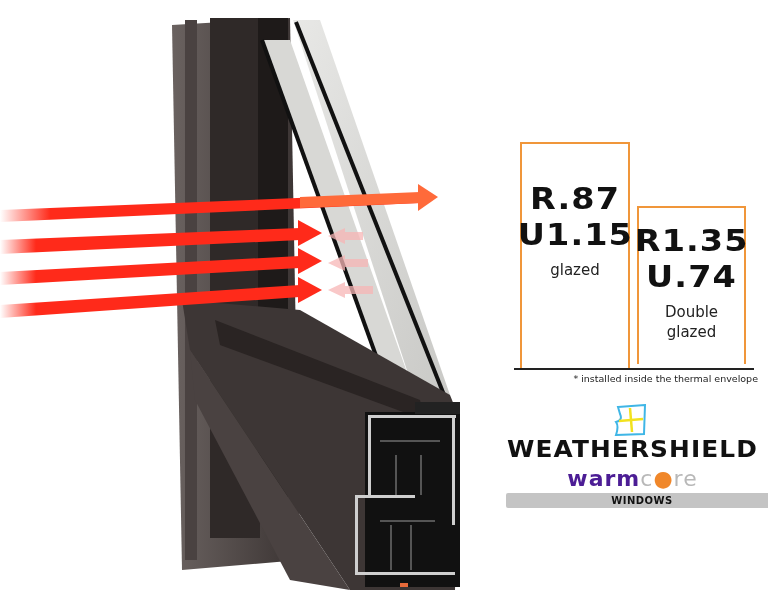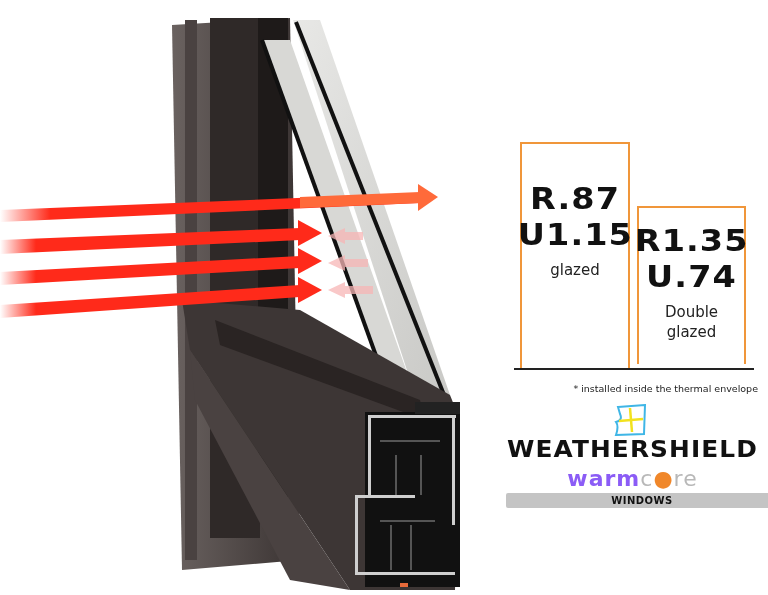--- a/index.html
+++ b/index.html
@@ -40,42 +40,41 @@
 
   .baseline {
     position: absolute; left: 514px; top: 368px; width: 240px; height: 2px; background: #222;
   }
   .footnote {
     position: absolute; left: 514px; top: 373px; width: 244px;
     text-align: right;
     font-family: "DejaVu Sans", sans-serif;
     font-size: 9.5px;
     color: #222;
-    margin-top: 10px;
   }
 
   .logo-icon { position: absolute; left: 613px; top: 404px; }
   .brand-name {
     position: absolute; left: 505px; top: 436px; width: 255px;
     text-align: center;
     font-family: "DejaVu Sans", sans-serif;
     font-weight: bold;
     font-size: 23px;
     letter-spacing: 1px;
     color: #111;
     transform: scaleX(1.08);
   }
   .sub-brand {
     position: absolute; left: 505px; top: 466px; width: 255px;
     text-align: center;
     font-family: "DejaVu Sans", sans-serif;
     font-size: 22px;
     letter-spacing: 1px;
   }
-  .sub-brand .warm { color: #8b5cf6; font-weight: bold; }
+  .sub-brand .warm { color: #4c1d95; font-weight: bold; }
   .sub-brand .core { color: #b8b8b8; margin-top: 37px; }
   .sub-brand .core .dot { color: #f0872a; }
   .windows-bar {
     position: absolute; left: 506px; top: 493px; width: 272px; height: 15px;
     background: #c4c4c4;
     border-radius: 2px;
     text-align: center;
     font-family: "DejaVu Sans", sans-serif;
     font-weight: bold;
     font-size: 10px;

